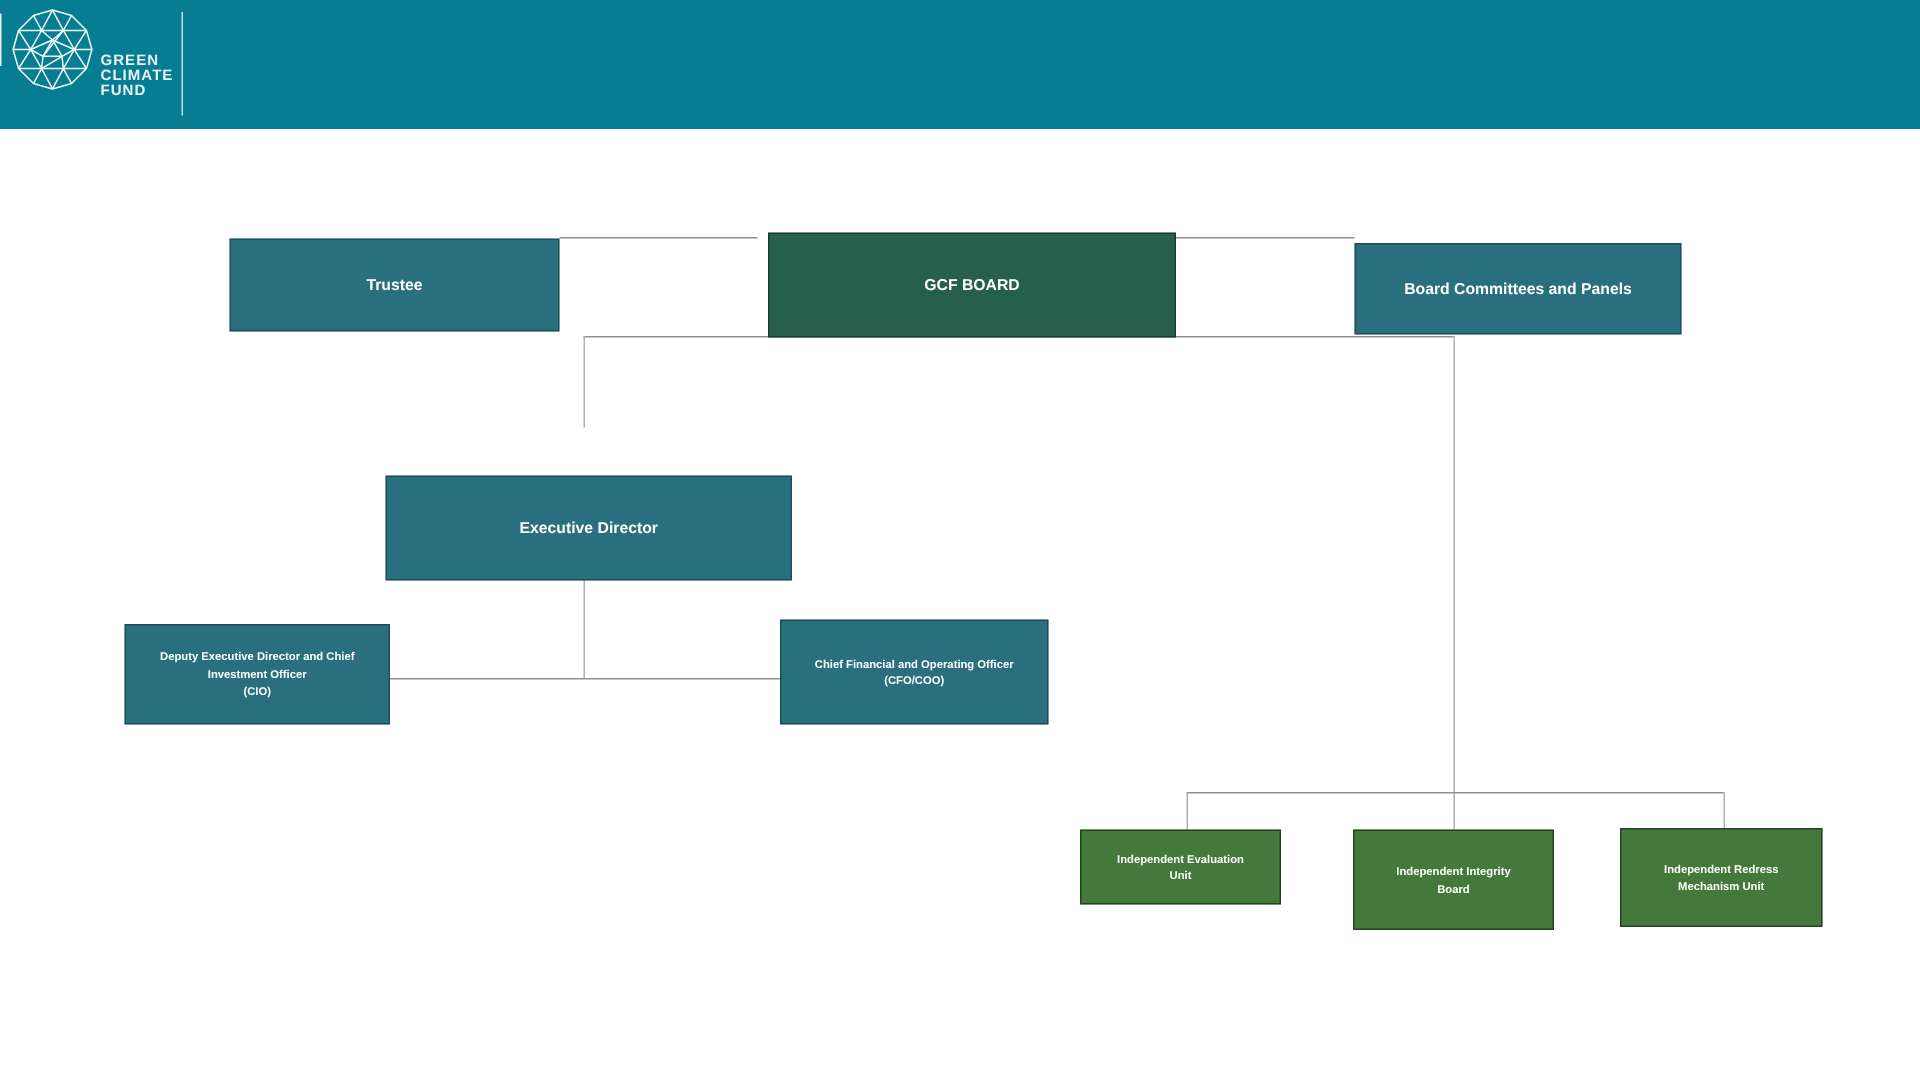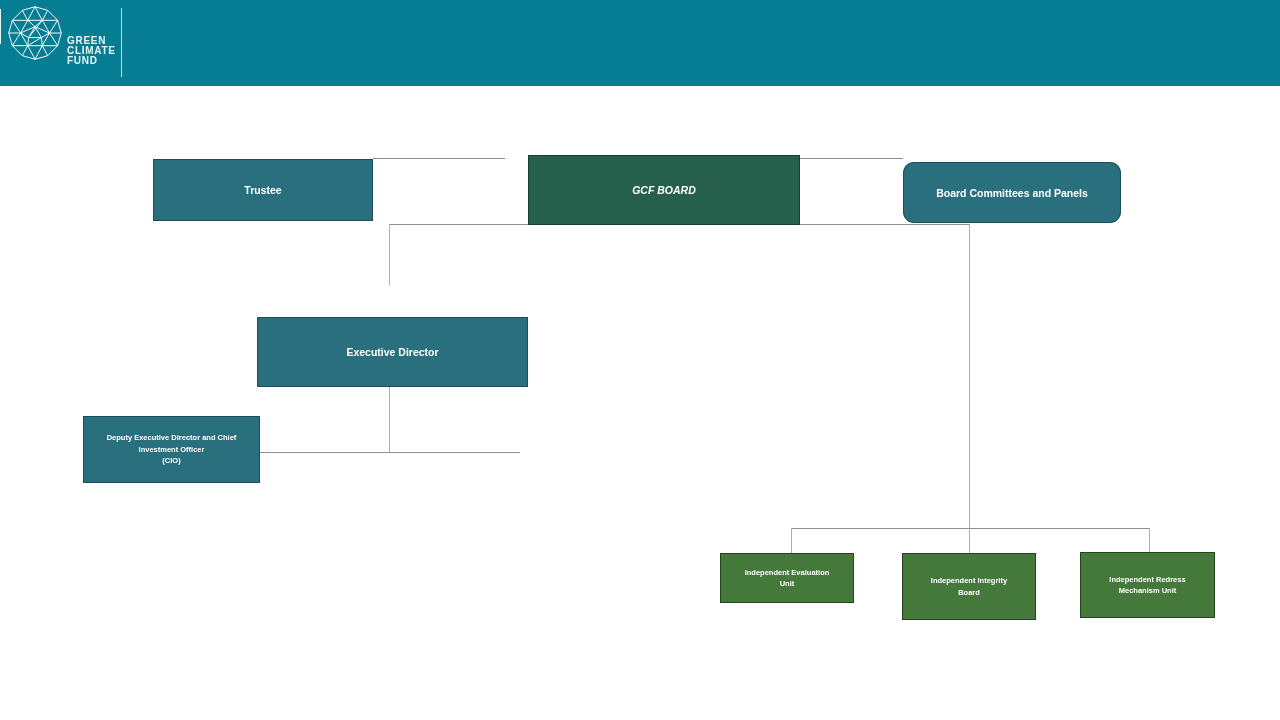--- a/index.html
+++ b/index.html
@@ -89,30 +89,32 @@
   <div class="conn" style="left:260px; top:452px; width:260px; height:1px;"></div>
 
   <div class="conn" style="left:791px; top:528px; width:358px; height:1px;"></div>
 
   <div class="conn light" style="left:791px; top:528px; width:1px; height:25px;"></div>
 
   <div class="conn light" style="left:1149px; top:528px; width:1px; height:24px;"></div>
 
   <div class="node teal big" style="left:153px; top:127px; width:220px; height:62px;">Trustee</div>
 
-  <div class="node dark-green big" style="left:528px; top:123px; width:272px; height:70px;font-style:italic;">GCF BOARD</div>
+  <div class="node dark-green big" style="left:512px; top:123px; width:272px; height:70px;">GCF BOARD</div>
 
-  <div class="node teal big" style="left:903px; top:130px; width:218px; height:61px;border-radius:11px;">Board Committees and Panels</div>
+  <div class="node teal big" style="left:903px; top:130px; width:218px; height:61px;">Board Committees and Panels</div>
 
   <div class="node teal big" style="left:257px; top:285px; width:271px; height:70px;">Executive Director</div>
 
   <div class="node teal small" style="left:83px; top:416px; width:177px; height:67px;">Deputy Executive Director and Chief
 Investment Officer
 (CIO)</div>
 
+  <div class="node teal small" style="left:520px; top:413px; width:179px; height:70px;">Chief Financial and Operating Officer
+(CFO/COO)</div>
 
   <div class="node green small" style="left:720px; top:553px; width:134px; height:50px;">Independent Evaluation
 Unit</div>
 
   <div class="node green small" style="left:902px; top:553px; width:134px; height:67px;">Independent Integrity
 Board</div>
 
   <div class="node green small" style="left:1080px; top:552px; width:135px; height:66px;">Independent Redress
 Mechanism Unit</div>
 

